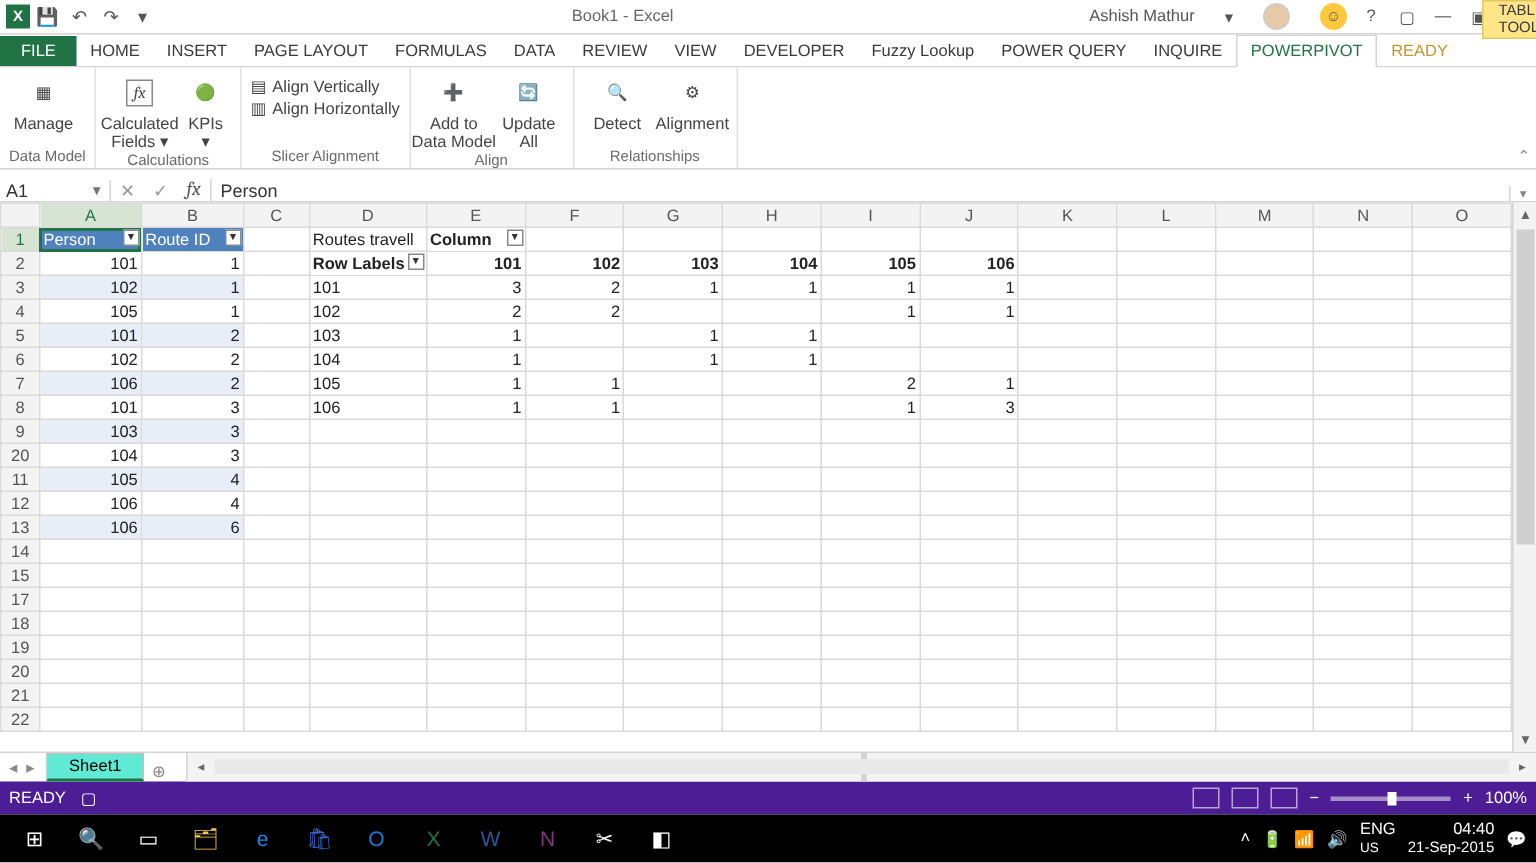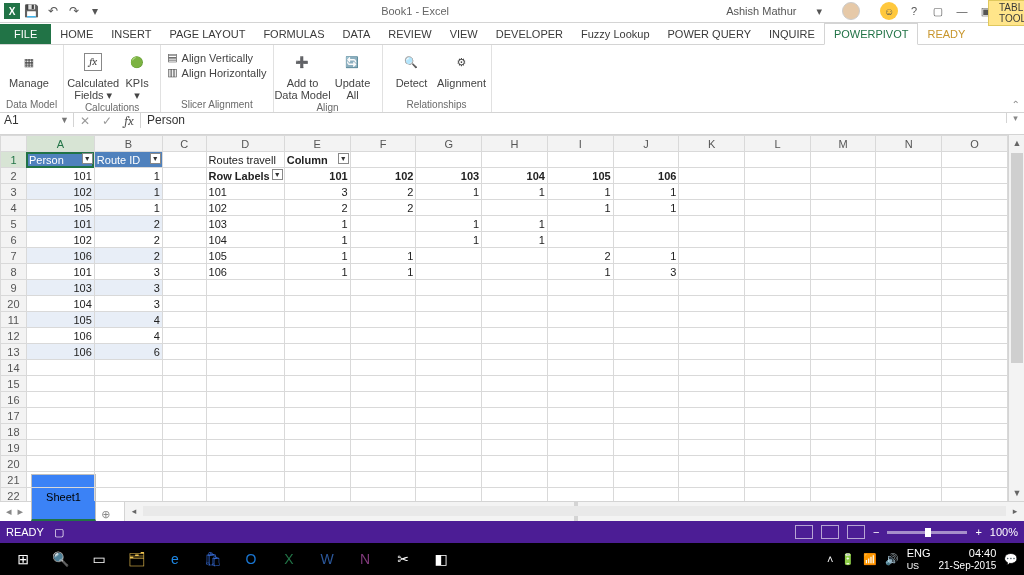--- a/index.html
+++ b/index.html
@@ -30,21 +30,21 @@
   .ribbon .group { border-right:1px solid #e1e1e1; padding: 2px 6px 0 6px; display:flex; flex-direction:column; justify-content:space-between;}
   .ribbon .group .items { display:flex; gap:4px; align-items:flex-start; flex:1;}
   .ribbon .group .label { text-align:center; color:#6a6a6a; font-size:10px; padding:1px 0 2px 0;}
   .ribbon .bigbtn { display:flex; flex-direction:column; align-items:center; width:46px; padding-top:2px; gap:2px; text-align:center; line-height:1.1;}
   .ribbon .bigbtn .ico { width:28px; height:26px; display:flex; align-items:center; justify-content:center;}
   .ribbon .stack { display:flex; flex-direction:column; gap:2px; padding-top:4px;}
   .ribbon .stack .row { display:flex; align-items:center; gap:4px; font-size:11px;}
   .ribbon .collapse { position:absolute; right:4px; bottom:2px; color:#888; font-size:10px;}
 
   
-  .fbar { height: 22px; border-bottom:1px solid #d4d4d4; display:flex; align-items:flex-start; font-size:12px; }
+  .fbar { height: 22px; border-bottom:1px solid #d4d4d4; display:flex; align-items:flex-end; font-size:12px; }
   .fbar .namebox { width:74px; border-right:1px solid #d4d4d4; display:flex; align-items:center; padding:0 4px; justify-content:space-between; color:#333;}
   .fbar .namebox .dd { color:#777; font-size:9px;}
   .fbar .btns { display:flex; align-items:center; border-right:1px solid #d4d4d4;}
   .fbar .btns span { width:22px; text-align:center; color:#9a9a9a;}
   .fbar .btns .fx { font-style:italic; font-family:Cambria,serif; color:#555; font-size:13px;}
   .fbar .formula { flex:1; padding:0 6px; display:flex; align-items:center; color:#333;}
   .fbar .expand { width:18px; border-left:1px solid #d4d4d4; display:flex; align-items:center; justify-content:center; color:#888; font-size:9px;}
 
   
   .grid-wrap { position:relative; height: 366px; display:flex; }
@@ -69,21 +69,21 @@
   .hiliteA th:nth-child(2){ background:#d7e4d4; color:#217346;}
   .vscroll { width:16px; background:#f3f3f3; border-left:1px solid #d4d4d4; position:relative;}
   .vscroll .up, .vscroll .down { position:absolute; left:0; width:16px; height:16px; display:flex; align-items:center; justify-content:center; color:#666; font-size:9px;}
   .vscroll .up{top:0;} .vscroll .down{bottom:0;}
   .vscroll .thumb { position:absolute; left:2px; top:18px; width:12px; height:210px; background:#cfcfcf;}
 
   
   .sheetbar { height:20px; display:flex; border-top:1px solid #d4d4d4; font-size:11px; }
   .sheetbar .nav { display:flex; align-items:center; padding:0 6px; gap:6px; color:#888;}
   .sheetbar .tabs { display:flex; align-items:flex-end;}
-  .sheetbar .stab { padding:16px 14px; border:1px solid #bfbfbf; border-bottom:2px solid #217346; background:#3b82f6; margin-left:2px;}
+  .sheetbar .stab { padding:2px 14px; border:1px solid #bfbfbf; border-bottom:2px solid #217346; background:#5eead4; margin-left:2px;}
   .sheetbar .add { width:20px; text-align:center; color:#888;}
   .sheetbar .split { flex:1; border-left:1px solid #d4d4d4; margin-left:8px; position:relative; background:#f3f3f3;}
   .sheetbar .split .lh,.sheetbar .split .rh{position:absolute; top:2px; width:14px;height:14px; color:#666; font-size:9px; display:flex;align-items:center;justify-content:center;}
   .sheetbar .split .lh{left:2px;} .sheetbar .split .rh{right:2px;}
   .sheetbar .split .track{position:absolute; left:18px; right:18px; top:4px; height:10px; background:#e9e9e9;}
   .sheetbar .split .sep{position:absolute; left:50%; top:0; bottom:0; width:4px; background:#d4d4d4;}
 
   
   .status { height:22px; background:#4c1d95; color:#fff; display:flex; align-items:center; font-size:11px; justify-content:space-between; padding:0 6px;}
   .status .left { display:flex; gap:10px; align-items:center;}
@@ -518,38 +518,20 @@
             <td class=" colH"></td>
             <td class=" colI"></td>
             <td class=" colJ"></td>
             <td class=" colK"></td>
             <td class=" colL"></td>
             <td class=" colM"></td>
             <td class=" colN"></td>
             <td class=" colO"></td>
           </tr>
           <tr class="">
-            <th class="rowhdr ">16</th>
-            <td class=" colA"></td>
-            <td class=" colB"></td>
-            <td class=" colC"></td>
-            <td class=" colD"></td>
-            <td class=" colE"></td>
-            <td class=" colF"></td>
-            <td class=" colG"></td>
-            <td class=" colH"></td>
-            <td class=" colI"></td>
-            <td class=" colJ"></td>
-            <td class=" colK"></td>
-            <td class=" colL"></td>
-            <td class=" colM"></td>
-            <td class=" colN"></td>
-            <td class=" colO"></td>
-          </tr>
-          <tr class="">
             <th class="rowhdr ">17</th>
             <td class=" colA"></td>
             <td class=" colB"></td>
             <td class=" colC"></td>
             <td class=" colD"></td>
             <td class=" colE"></td>
             <td class=" colF"></td>
             <td class=" colG"></td>
             <td class=" colH"></td>
             <td class=" colI"></td>

